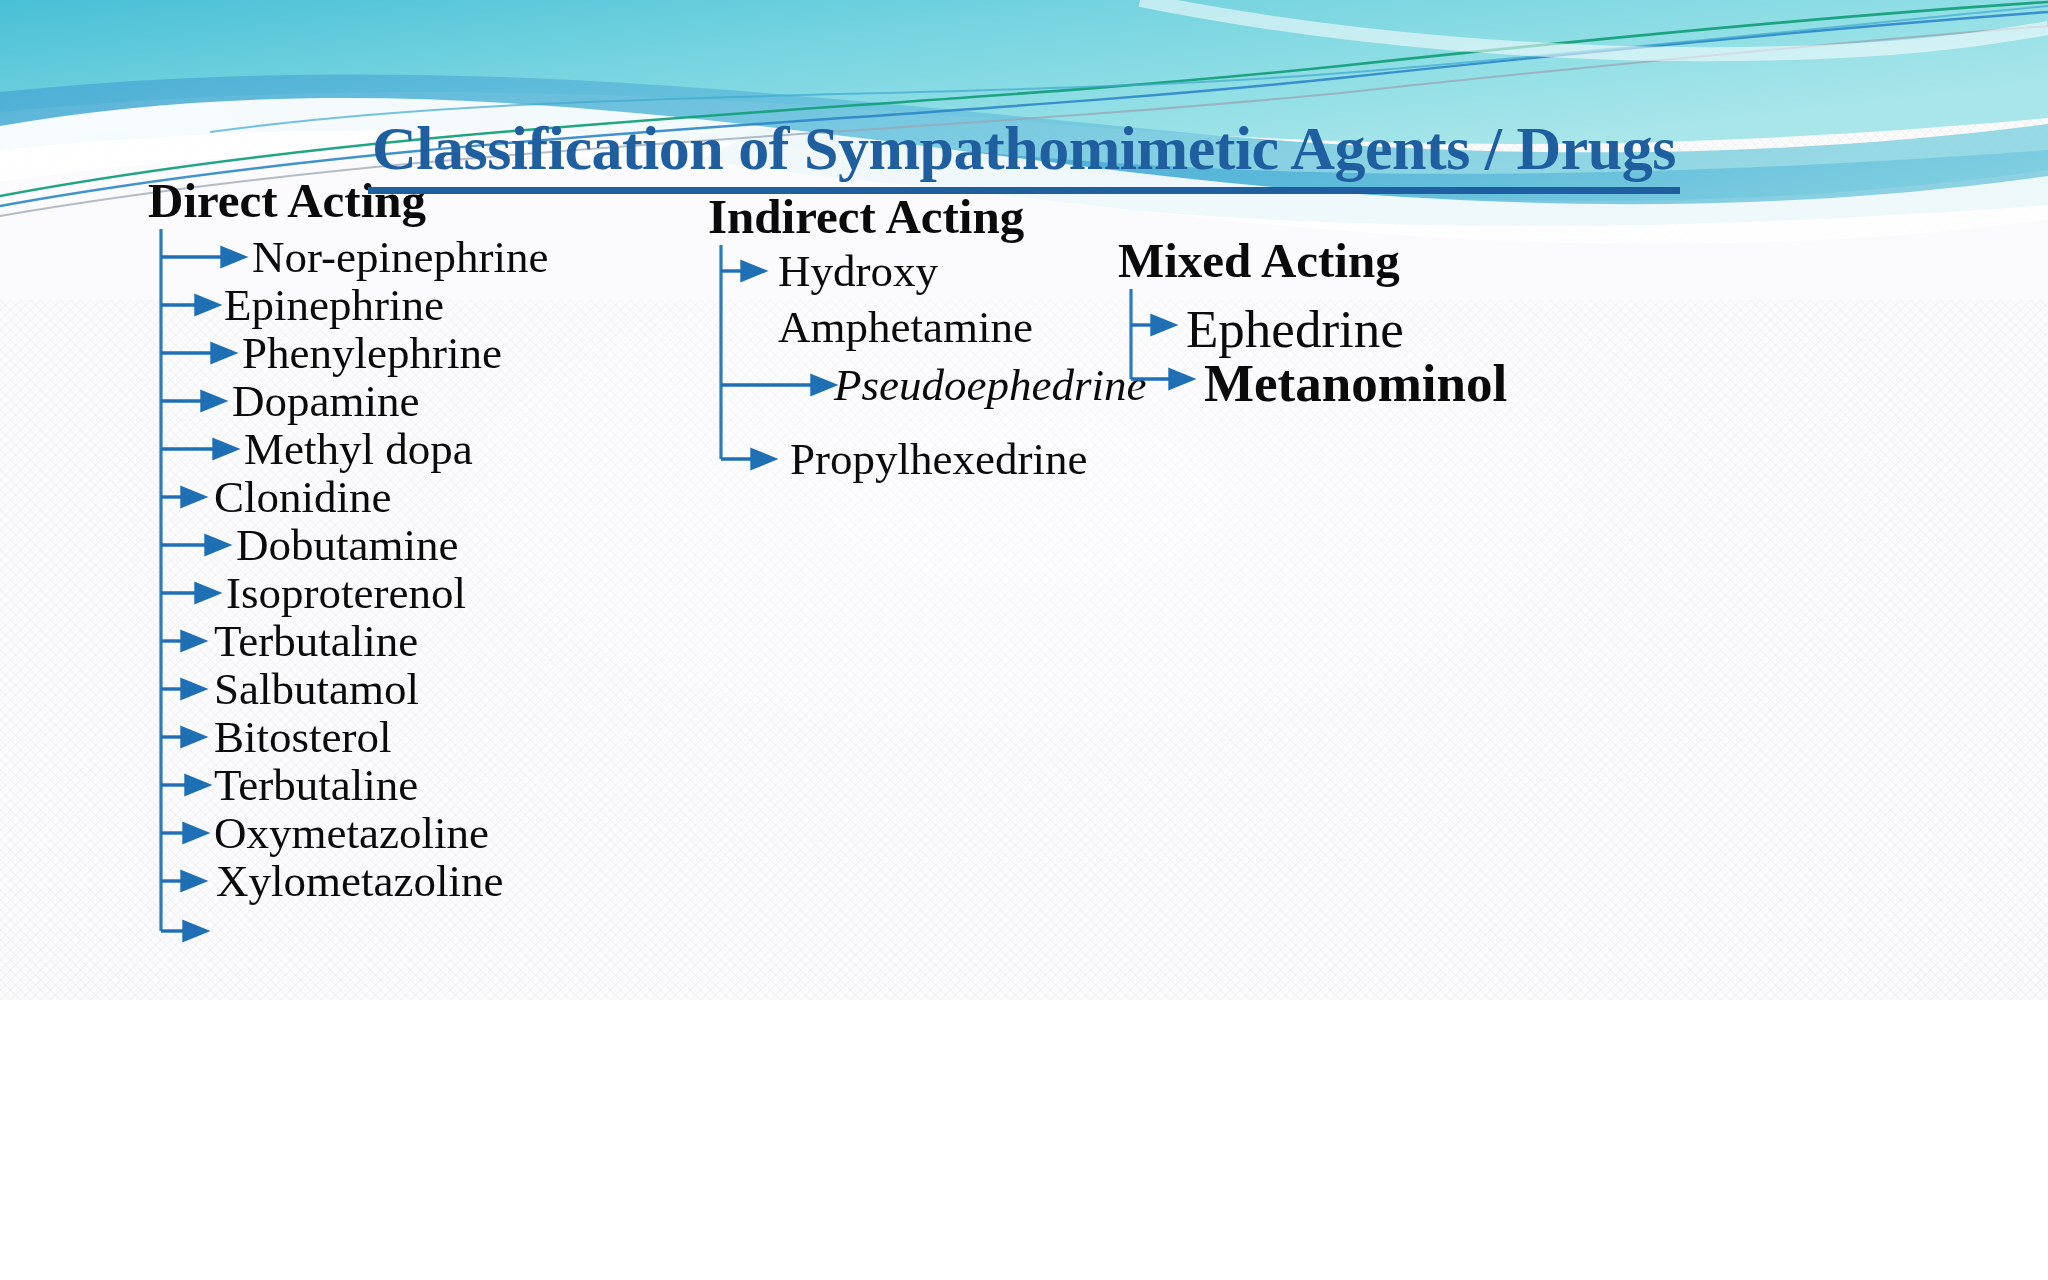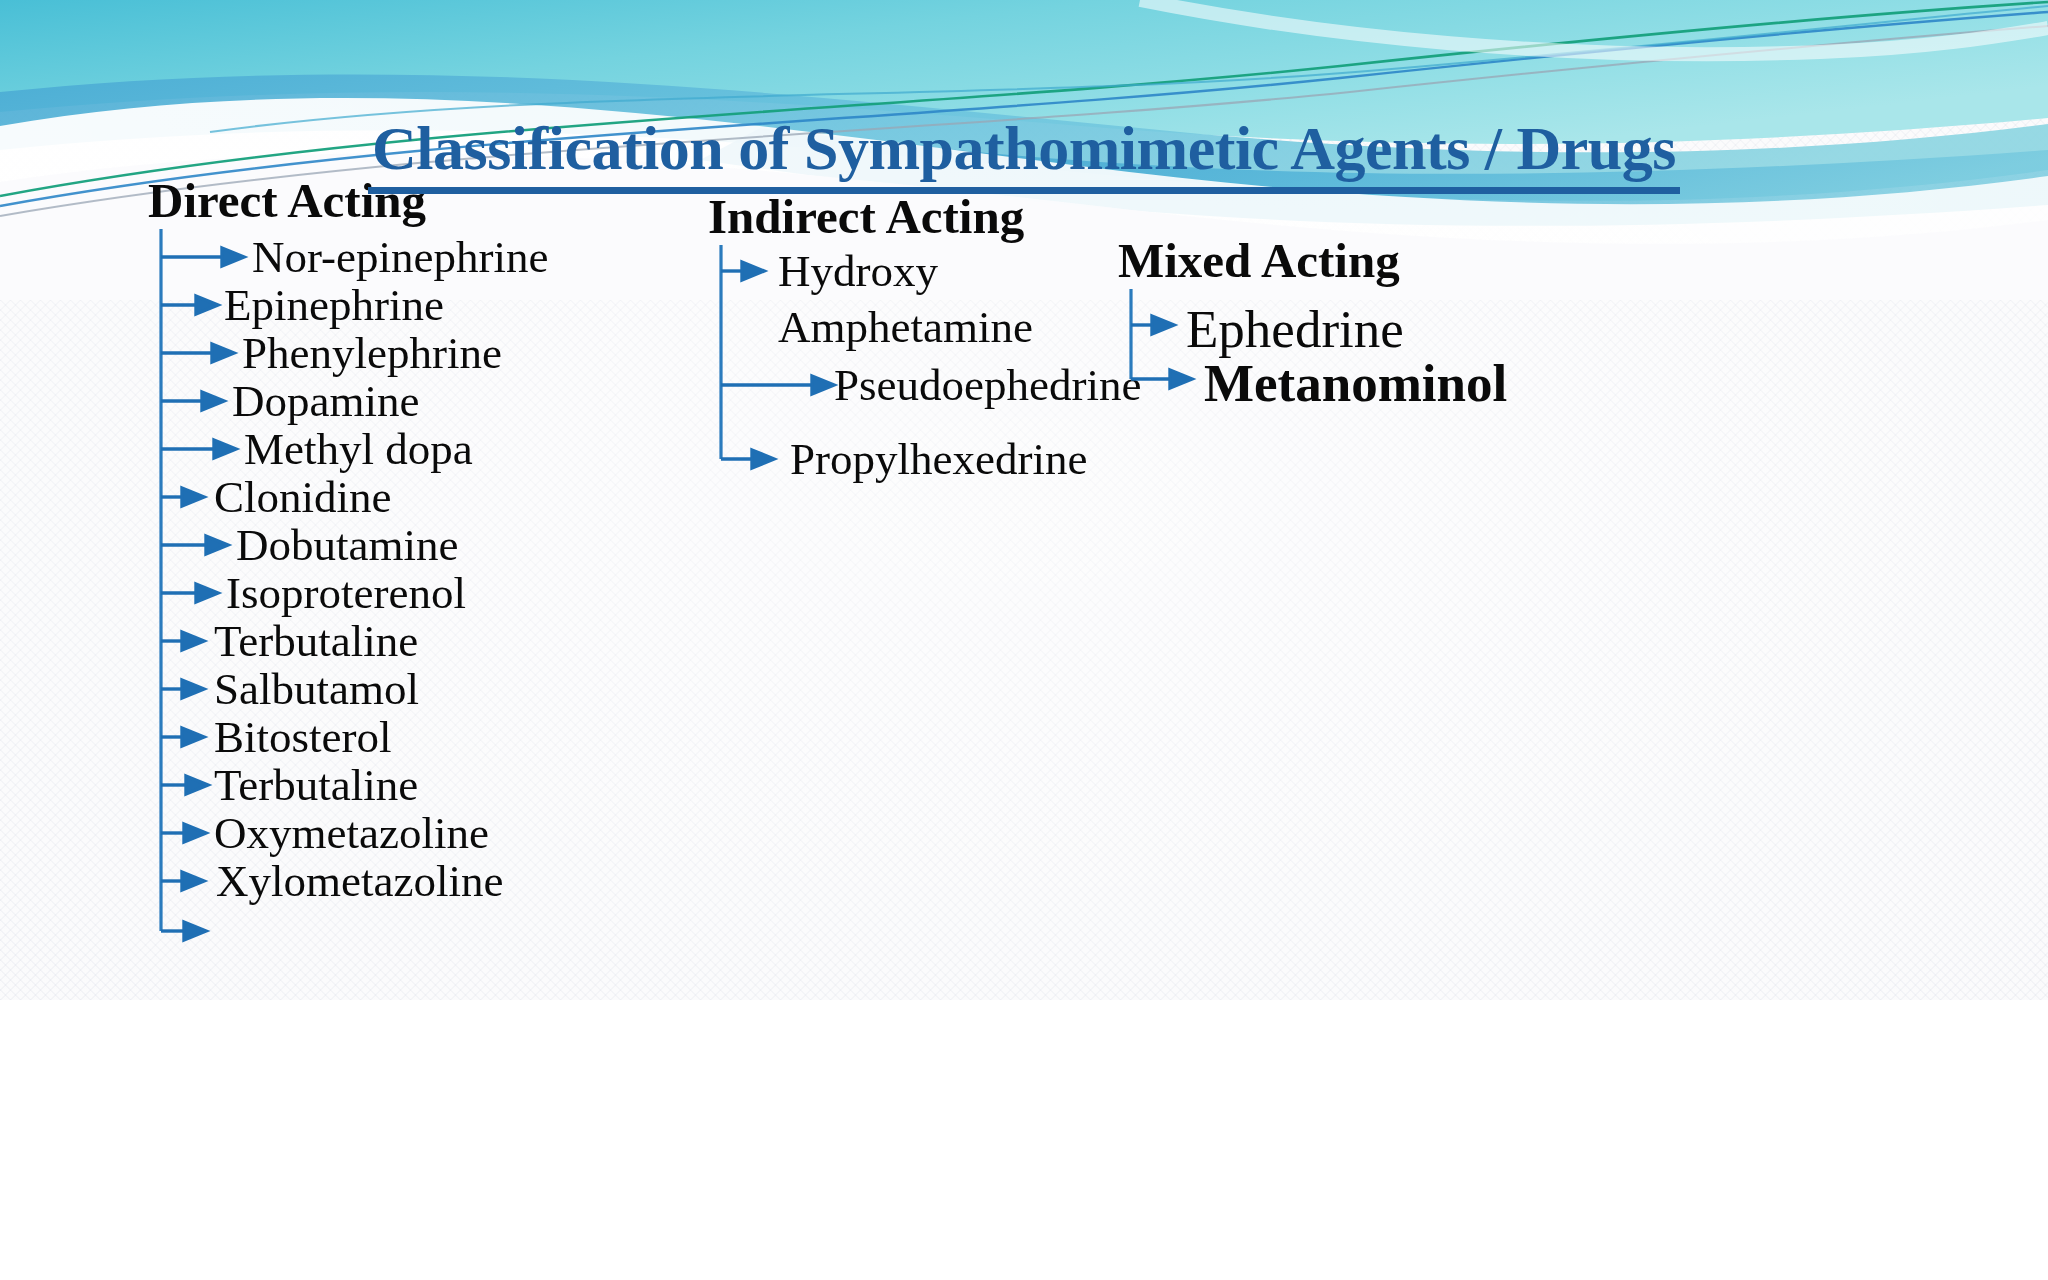--- a/index.html
+++ b/index.html
@@ -245,21 +245,21 @@
           <line x1="13" y1="144" x2="108" y2="144"></line> 
             <polygon points="104,135 126,144 104,153"></polygon>
           <line x1="13" y1="218" x2="48" y2="218"></line> 
             <polygon points="44,209 66,218 44,227"></polygon>
         </g>
       </svg>
 
       <div class="items">
         <div class="item" style="left:70px;  top:8px;">Hydroxy</div>
         <div class="item" style="left:70px;  top:64px;">Amphetamine</div>
-        <div class="item" style="left:126px; top:122px;">Pseudoephedrine</div>
+        <div class="item" style="left:126px; top:122px;font-style:italic;">Pseudoephedrine</div>
         <div class="item" style="left:82px;  top:196px;">Propylhexedrine</div>
       </div>
     </div>
   </div>
 
   <div class="col" id="col-mixed">
     <div class="col-head">Mixed Acting</div>
 
     <div class="tree" style="width:400px;height:160px;">
       <svg class="tree-svg" width="400" height="160" viewBox="0 0 400 160" xmlns="http://www.w3.org/2000/svg">

